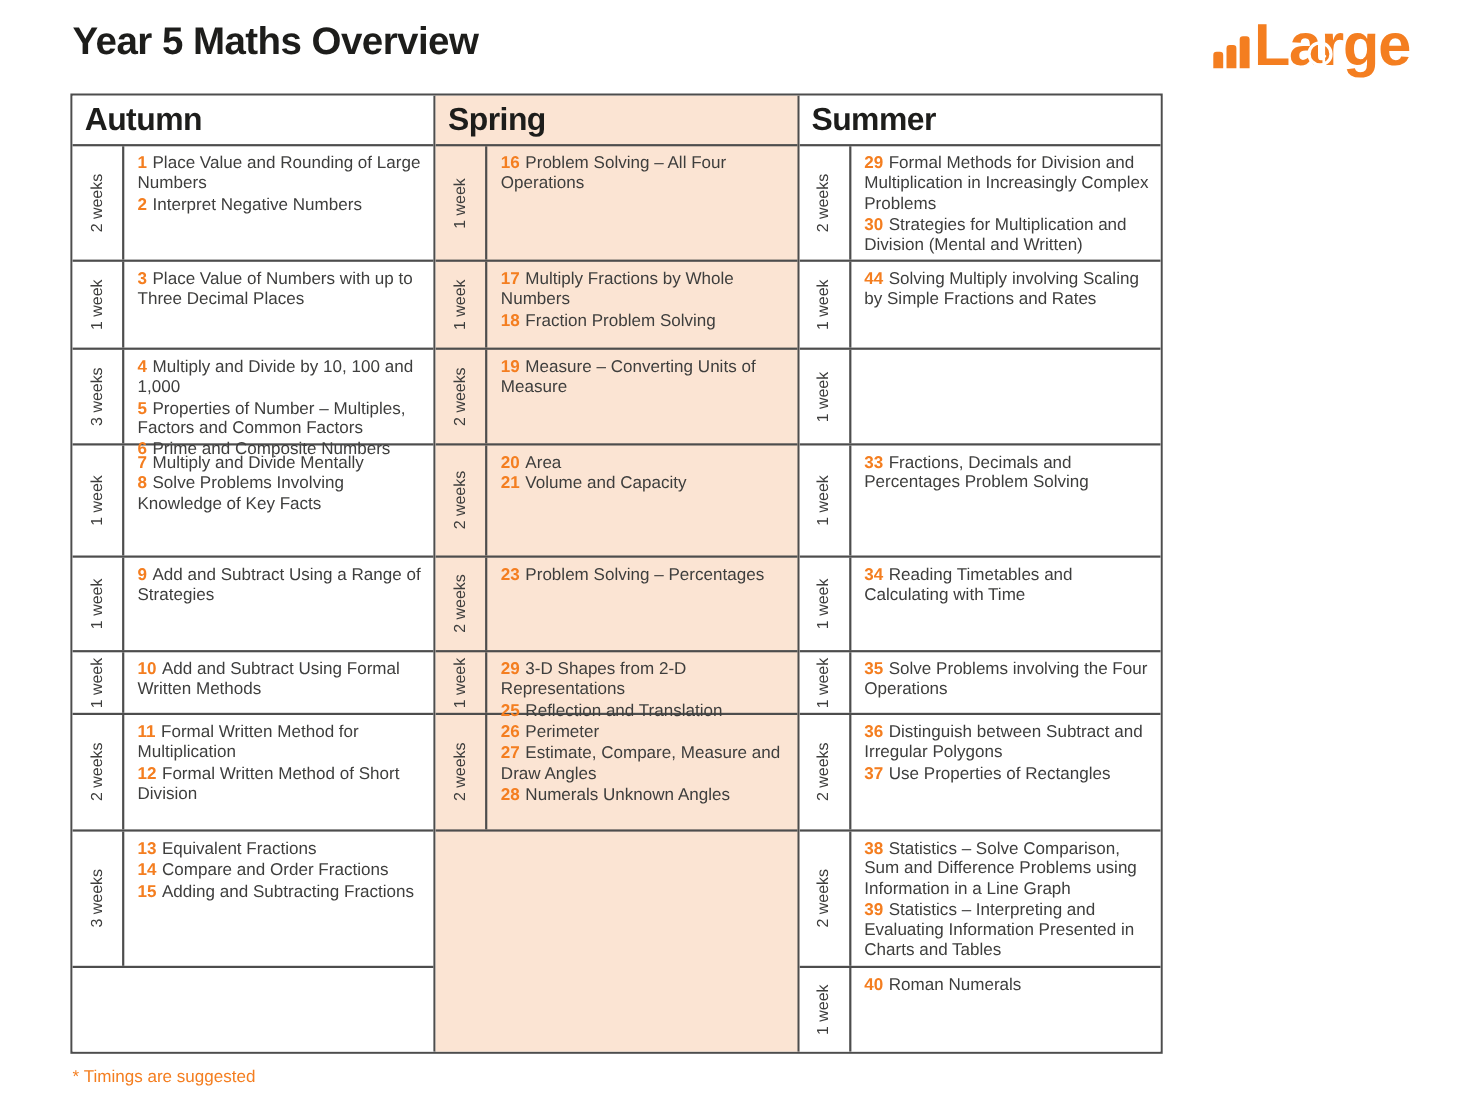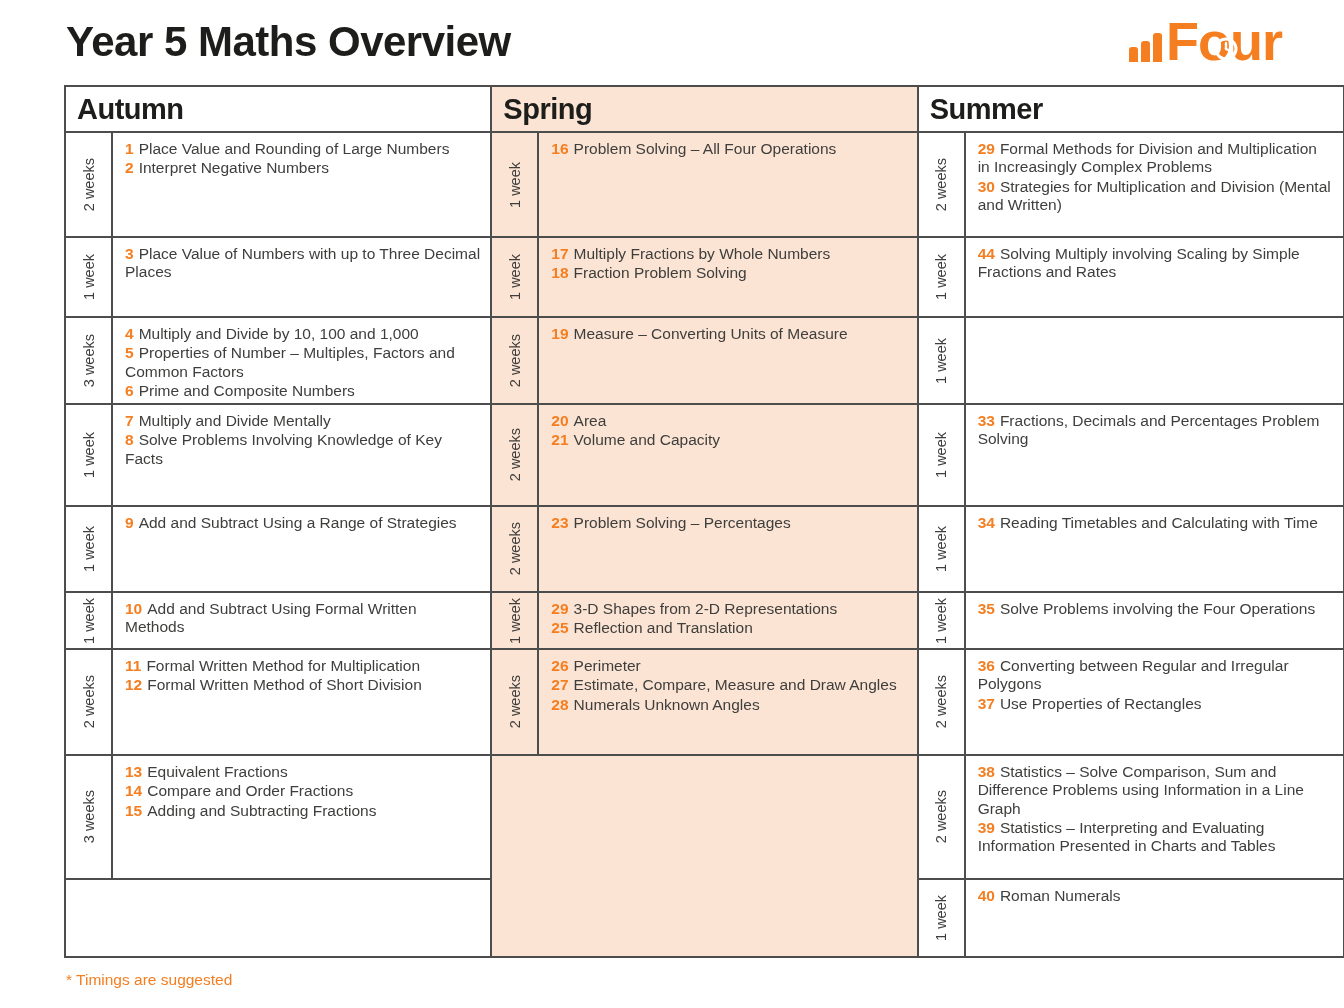--- a/index.html
+++ b/index.html
@@ -12,36 +12,36 @@
   *{box-sizing:border-box;margin:0;padding:0;}
   html,body{background:#ffffff;}
   body{
     width:1344px;height:1008px;position:relative;overflow:hidden;
     font-family:"Liberation Sans","DejaVu Sans",sans-serif;
     color:var(--text);
   }
   
   .page-title{
     position:absolute;left:66px;top:18px;
-    font-size:42px;font-weight:800;letter-spacing:-0.5px;color:var(--ink);
+    font-size:35px;font-weight:800;letter-spacing:-0.5px;color:var(--ink);
   }
   .logo{
     position:absolute;right:62px;top:6px;height:64px;
     display:flex;align-items:flex-end;
   }
   .logo-bars{display:flex;align-items:flex-end;gap:3px;margin:0 4px 8px 0;}
   .logo-bars i{display:block;width:9px;background:var(--orange);border-radius:3px 3px 0 0;}
   .logo-bars i:nth-child(1){height:15px;}
   .logo-bars i:nth-child(2){height:21px;}
   .logo-bars i:nth-child(3){height:29px;}
   .logo-word{position:relative;font-size:54px;line-height:58px;font-weight:800;color:var(--orange);letter-spacing:-1px;}
   .logo-clock{position:absolute;left:47px;top:24px;pointer-events:none;}
   
   .overview-table{
-    position:absolute;left:64px;top:85px;width:1281px;
+    position:absolute;left:64px;top:85px;width:993px;
     border:2px solid var(--border);
     display:flex;background:#fff;
   }
   .season{flex:1;display:flex;flex-direction:column;background:#fff;}
   .season:not(:last-child){border-right:2px solid var(--border);}
   .season.highlight{background:var(--peach);}
   .season-header{
     height:46px;border-bottom:2px solid var(--border);
     display:flex;align-items:center;padding-left:11px;
   }
@@ -70,21 +70,21 @@
 
 <h1 class="page-title">Year 5 Maths Overview</h1>
 
 <div class="logo">
   <span class="logo-bars">
       <i></i>
       <i></i>
       <i></i>
     </span>
   <span class="logo-word">
-    <span>Four</span>
+    <span>Large</span>
     <svg class="logo-clock" width="26" height="26" viewBox="0 0 26 26">
       <circle cx="13" cy="13" r="10" fill="none" stroke="#ffffff" stroke-width="3"></circle>
       <line x1="13" y1="13" x2="13" y2="7" stroke="#ffffff" stroke-width="2.4" stroke-linecap="round"></line>
       <line x1="13" y1="13" x2="17.5" y2="15" stroke="#ffffff" stroke-width="2.4" stroke-linecap="round"></line>
     </svg>
   </span>
 </div>
 
 <div class="overview-table">
   <section class="season">
@@ -288,21 +288,21 @@
           </div>
           <div class="content-cell">
             <div class="topic"><span class="num">35</span><span>Solve Problems involving the Four Operations</span></div>
           </div>
         </div>
         <div class="row" style="height: 106px;">
           <div class="week-cell">
             <span class="week-label">2 weeks</span>
           </div>
           <div class="content-cell">
-            <div class="topic"><span class="num">36</span><span>Converting between Regular and Irregular Polygons</span></div>
+            <div class="topic"><span class="num">36</span><span>Distinguish between Subtract and Irregular Polygons</span></div>
             <div class="topic"><span class="num">37</span><span>Use Properties of Rectangles</span></div>
           </div>
         </div>
         <div class="row" style="height: 124px;">
           <div class="week-cell">
             <span class="week-label">2 weeks</span>
           </div>
           <div class="content-cell">
             <div class="topic"><span class="num">38</span><span>Statistics – Solve Comparison, Sum and Difference Problems using Information in a Line Graph</span></div>
             <div class="topic"><span class="num">39</span><span>Statistics – Interpreting and Evaluating Information Presented in Charts and Tables</span></div>

